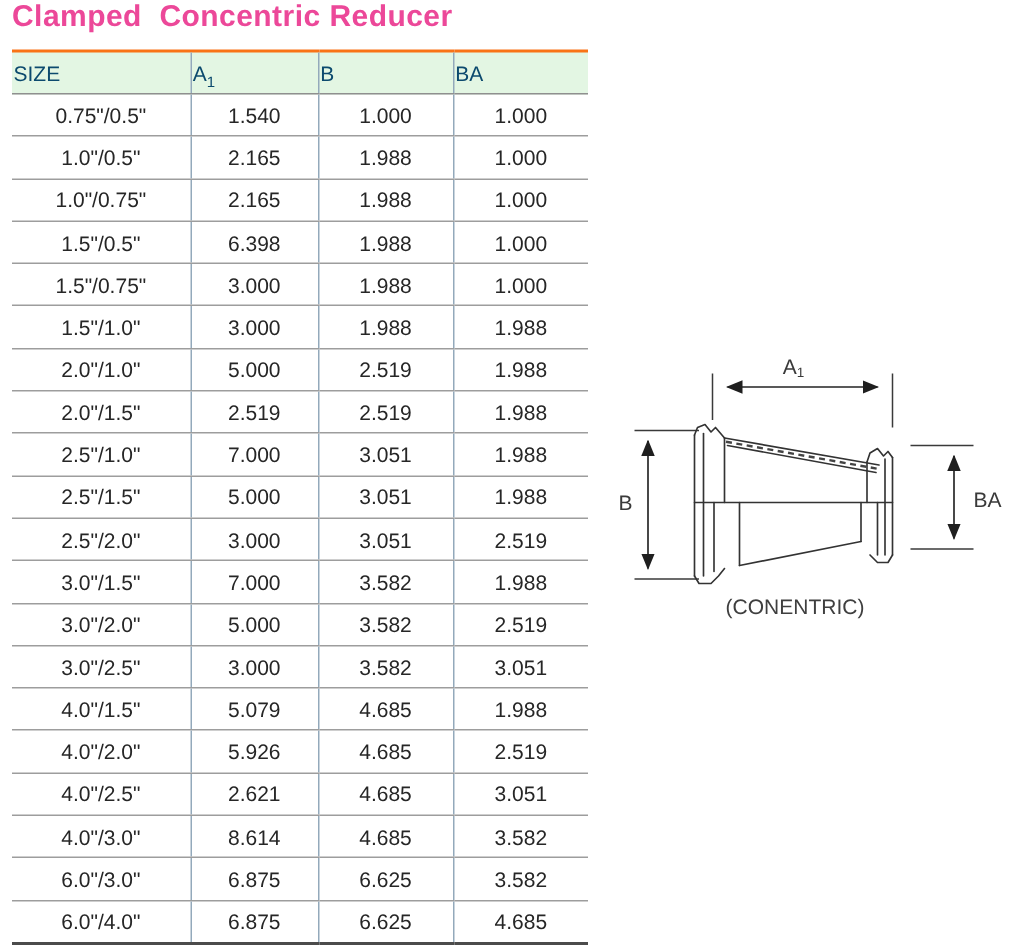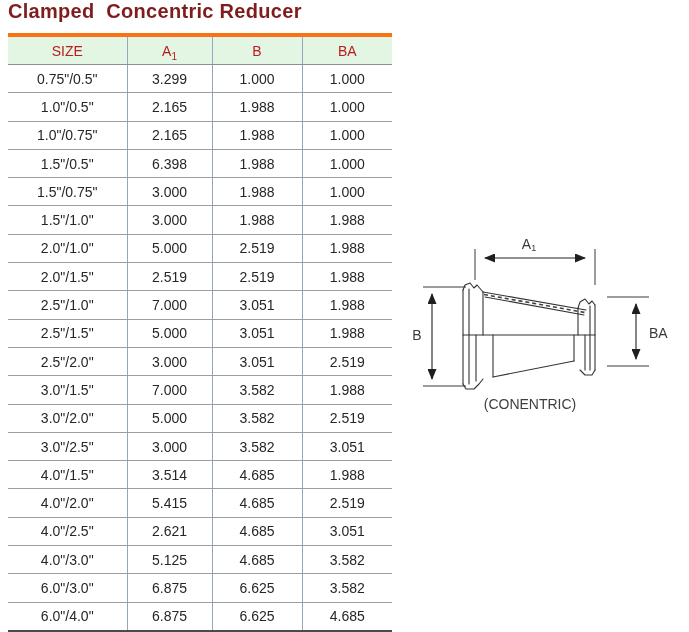--- a/index.html
+++ b/index.html
@@ -15,41 +15,41 @@
     color: #222;
     overflow: hidden;
   }
   .page-title {
     position: absolute;
     left: 8px;
     top: 0px;
     margin: 0;
     font-size: 20px;
     font-weight: 700;
-    color: #7f1d1d;
+    color: #ec4899;
     letter-spacing: 0.3px;
     white-space: pre; 
   }
   table.spec-table {
     position: absolute;
     left: 8px;
     top: 33px;
     width: 384px;
     border-collapse: collapse;
     table-layout: fixed;
   }
   table.spec-table th {
     background: #e3f6e3;
-    border-top: 4px solid #f97316;
+    border-top: 2px solid #f97316;
     border-bottom: 1px solid #8f8f8f;
     font-weight: 400;
     font-size: 14px;
     height: 25px;
-    color: #b91c1c;
-    text-align: center;
+    color: #0c4a6e;
+    text-align: left;
   }
   table.spec-table td {
     border-bottom: 1px solid #9d9d9d;
     font-size: 14px;
     height: 27.3px;
     text-align: center;
     color: #262626;
     padding: 0;
   }
   table.spec-table th + th,
@@ -121,21 +121,21 @@
     <tr>
         <th>SIZE</th>
         <th>A<sub>1</sub></th>
         <th>B</th>
         <th>BA</th>
       </tr>
   </thead>
   <tbody>
       <tr>
         <td>0.75"/0.5"</td>
-        <td>3.299</td>
+        <td>1.540</td>
         <td>1.000</td>
         <td>1.000</td>
       </tr>
       <tr>
         <td>1.0"/0.5"</td>
         <td>2.165</td>
         <td>1.988</td>
         <td>1.000</td>
       </tr>
       <tr>
@@ -205,39 +205,39 @@
         <td>2.519</td>
       </tr>
       <tr>
         <td>3.0"/2.5"</td>
         <td>3.000</td>
         <td>3.582</td>
         <td>3.051</td>
       </tr>
       <tr>
         <td>4.0"/1.5"</td>
-        <td>3.514</td>
+        <td>5.079</td>
         <td>4.685</td>
         <td>1.988</td>
       </tr>
       <tr>
         <td>4.0"/2.0"</td>
-        <td>5.415</td>
+        <td>5.926</td>
         <td>4.685</td>
         <td>2.519</td>
       </tr>
       <tr>
         <td>4.0"/2.5"</td>
         <td>2.621</td>
         <td>4.685</td>
         <td>3.051</td>
       </tr>
       <tr>
         <td>4.0"/3.0"</td>
-        <td>5.125</td>
+        <td>8.614</td>
         <td>4.685</td>
         <td>3.582</td>
       </tr>
       <tr>
         <td>6.0"/3.0"</td>
         <td>6.875</td>
         <td>6.625</td>
         <td>3.582</td>
       </tr>
       <tr>

